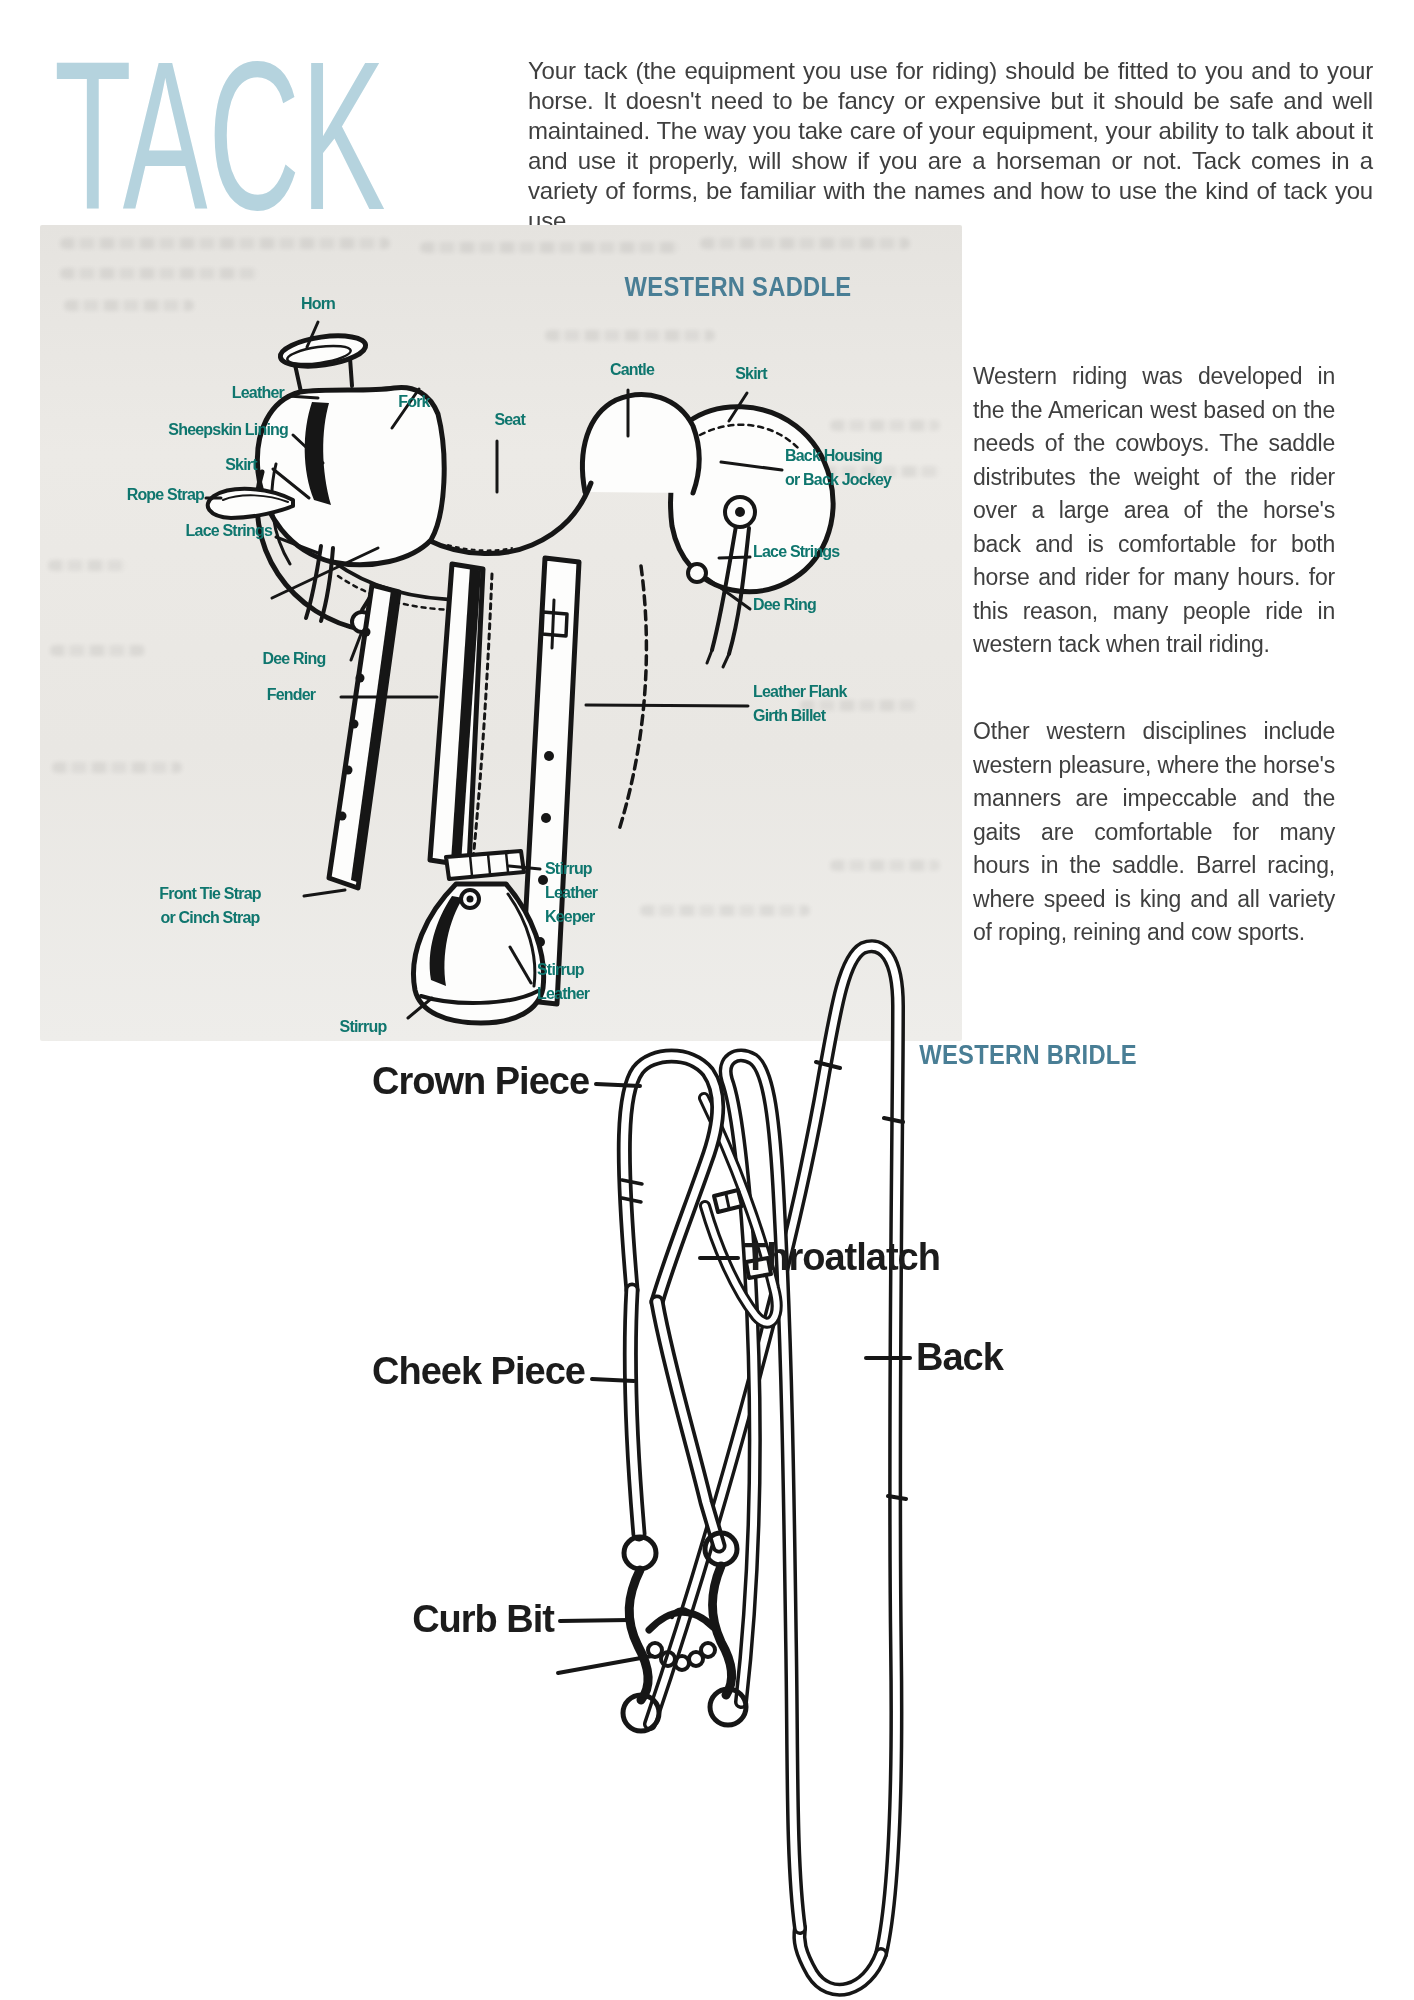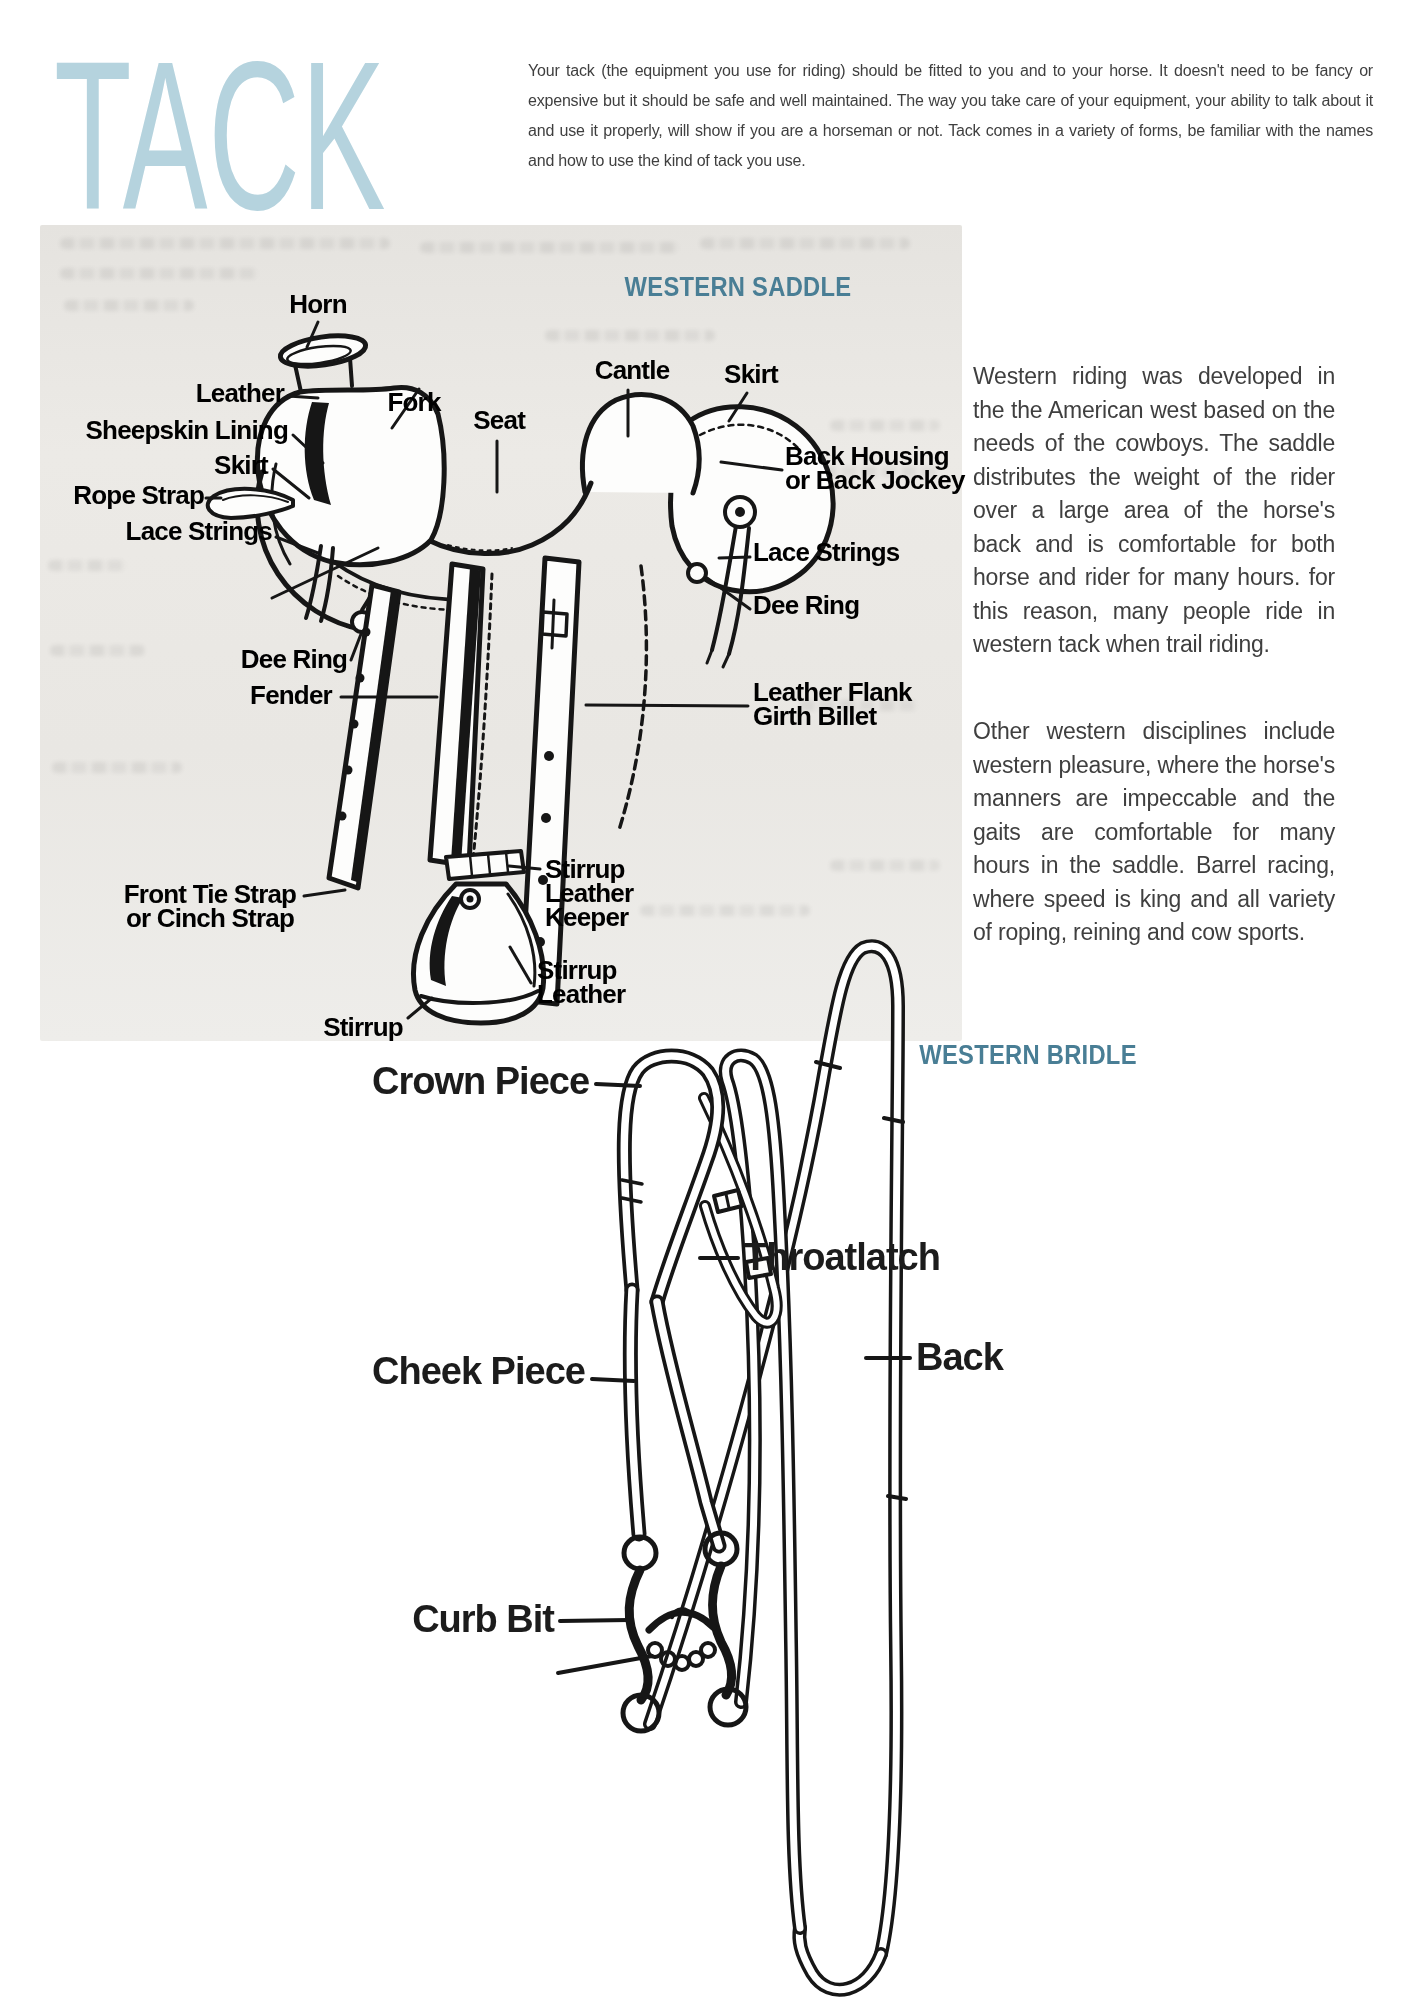--- a/index.html
+++ b/index.html
@@ -1,38 +1,38 @@
 <!DOCTYPE html>
 <html><head>
 <meta charset="utf-8">
 <style>
   html,body{margin:0;padding:0;background:#ffffff;}
   .page{position:relative;width:1414px;height:2000px;background:#ffffff;overflow:hidden;
         font-family:"Liberation Sans",sans-serif;color:#3f3f3f;}
   .tack-title{position:absolute;left:54px;top:30px;font-size:212px;line-height:1;
         color:#b5d3de;letter-spacing:1px;transform:scaleX(0.60);transform-origin:left top;
         font-weight:normal;white-space:nowrap;}
-  .intro{position:absolute;left:528px;top:56px;width:845px;font-size:16px;line-height:30px;
+  .intro{position:absolute;left:528px;top:56px;width:845px;font-size:24px;line-height:30px;
         text-align:justify;letter-spacing:-0.2px;}
   .sec-h{position:absolute;font-weight:bold;font-size:27px;line-height:30px;color:#497e95;
         text-align:center;letter-spacing:0.3px;transform:scaleX(0.88);transform-origin:center top;
         white-space:nowrap;}
   .h-saddle{left:538px;top:272px;width:400px;}
   .h-bridle{left:838px;top:1040px;width:380px;}
   .rc{position:absolute;left:973px;width:362px;font-size:23px;line-height:33.5px;
         text-align:justify;letter-spacing:-0.2px;}
   .rc1{top:337px;} .rc2{top:692px;}
   .scan{position:absolute;left:40px;top:225px;width:922px;height:816px;border-radius:2px;
         background:linear-gradient(180deg,#e5e3df 0%,#eceae6 28%,#e9e7e3 64%,#eeedea 100%);}
   .sm{position:absolute;height:11px;border-radius:5px;filter:blur(2.2px);opacity:0.13;
         background:repeating-linear-gradient(90deg,rgba(50,50,50,.65) 0 14px,rgba(50,50,50,.12) 14px 20px,
         rgba(50,50,50,.5) 20px 34px,rgba(50,50,50,.08) 34px 40px);}
   svg.overlay{position:absolute;left:0;top:0;}
-  .slabel{position:absolute;font-weight:bold;font-size:26px;line-height:24px;letter-spacing:-0.8px;
-        color:#000000;white-space:pre-line;}
+  .slabel{position:absolute;font-weight:bold;font-size:16px;line-height:24px;letter-spacing:-0.8px;
+        color:#0f766e;white-space:pre-line;}
   .blabel{position:absolute;font-weight:bold;font-size:38px;line-height:38px;letter-spacing:-1px;
         color:#1c1c1c;white-space:pre-line;}
   .ta-c{text-align:center;} .ta-r{text-align:right;}
 </style>
 </head>
 <body>
 
 <div class="page">
 
   <div class="tack-title">TACK</div>

